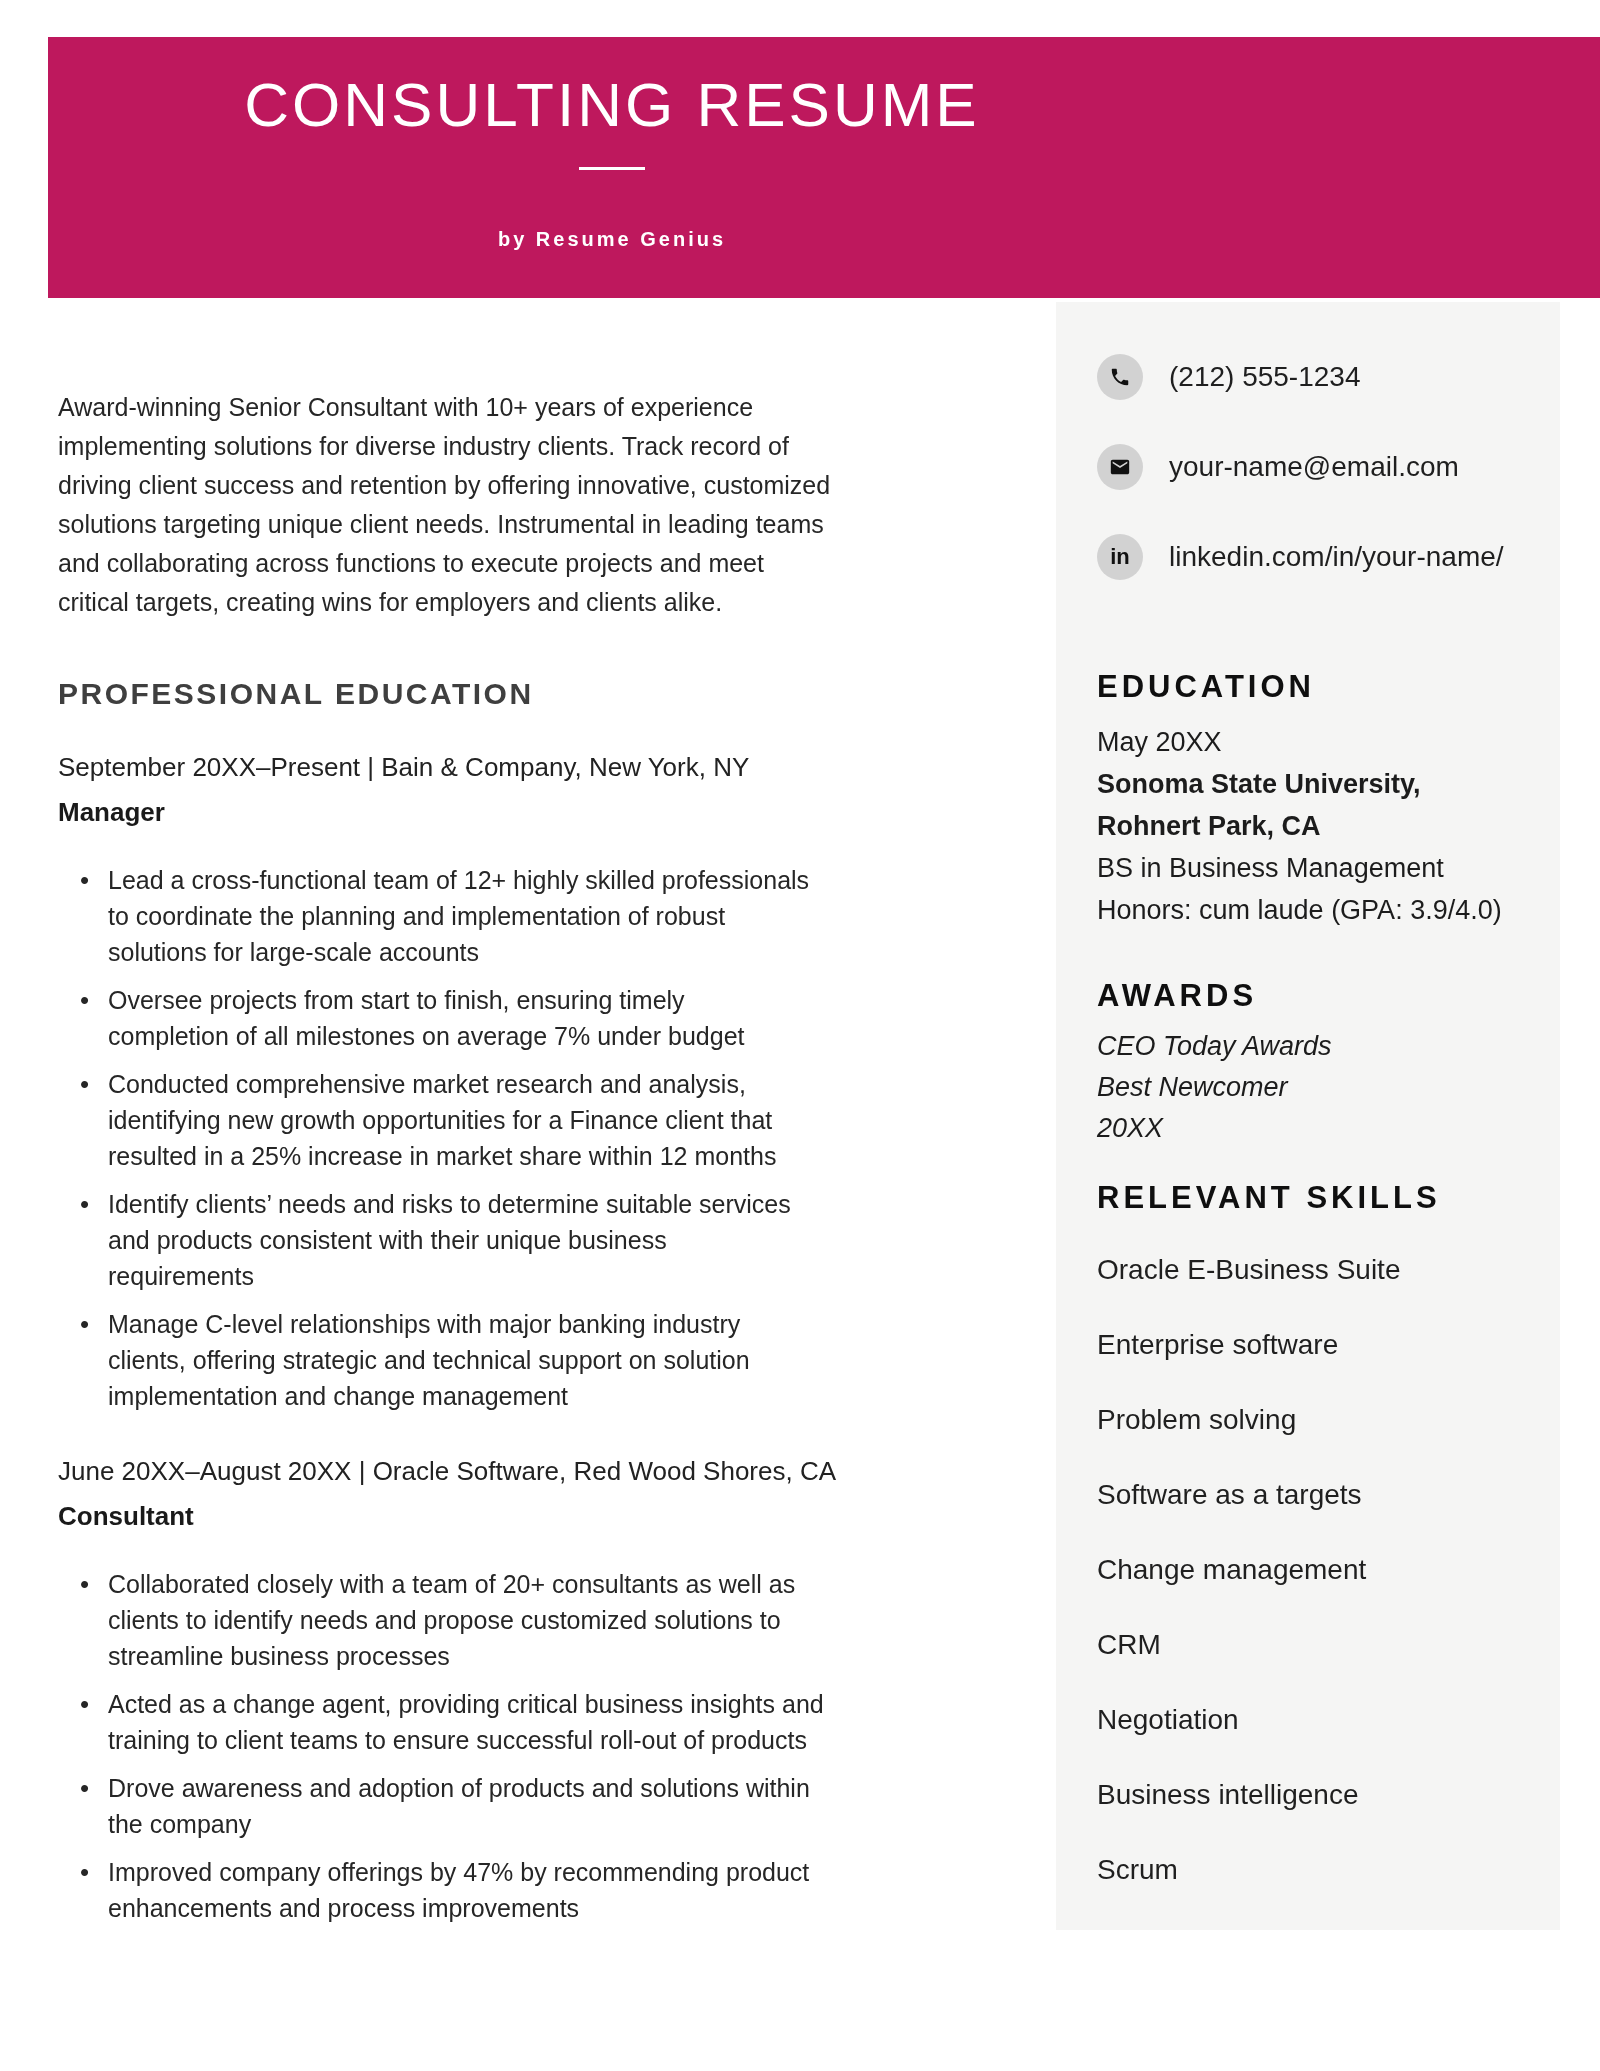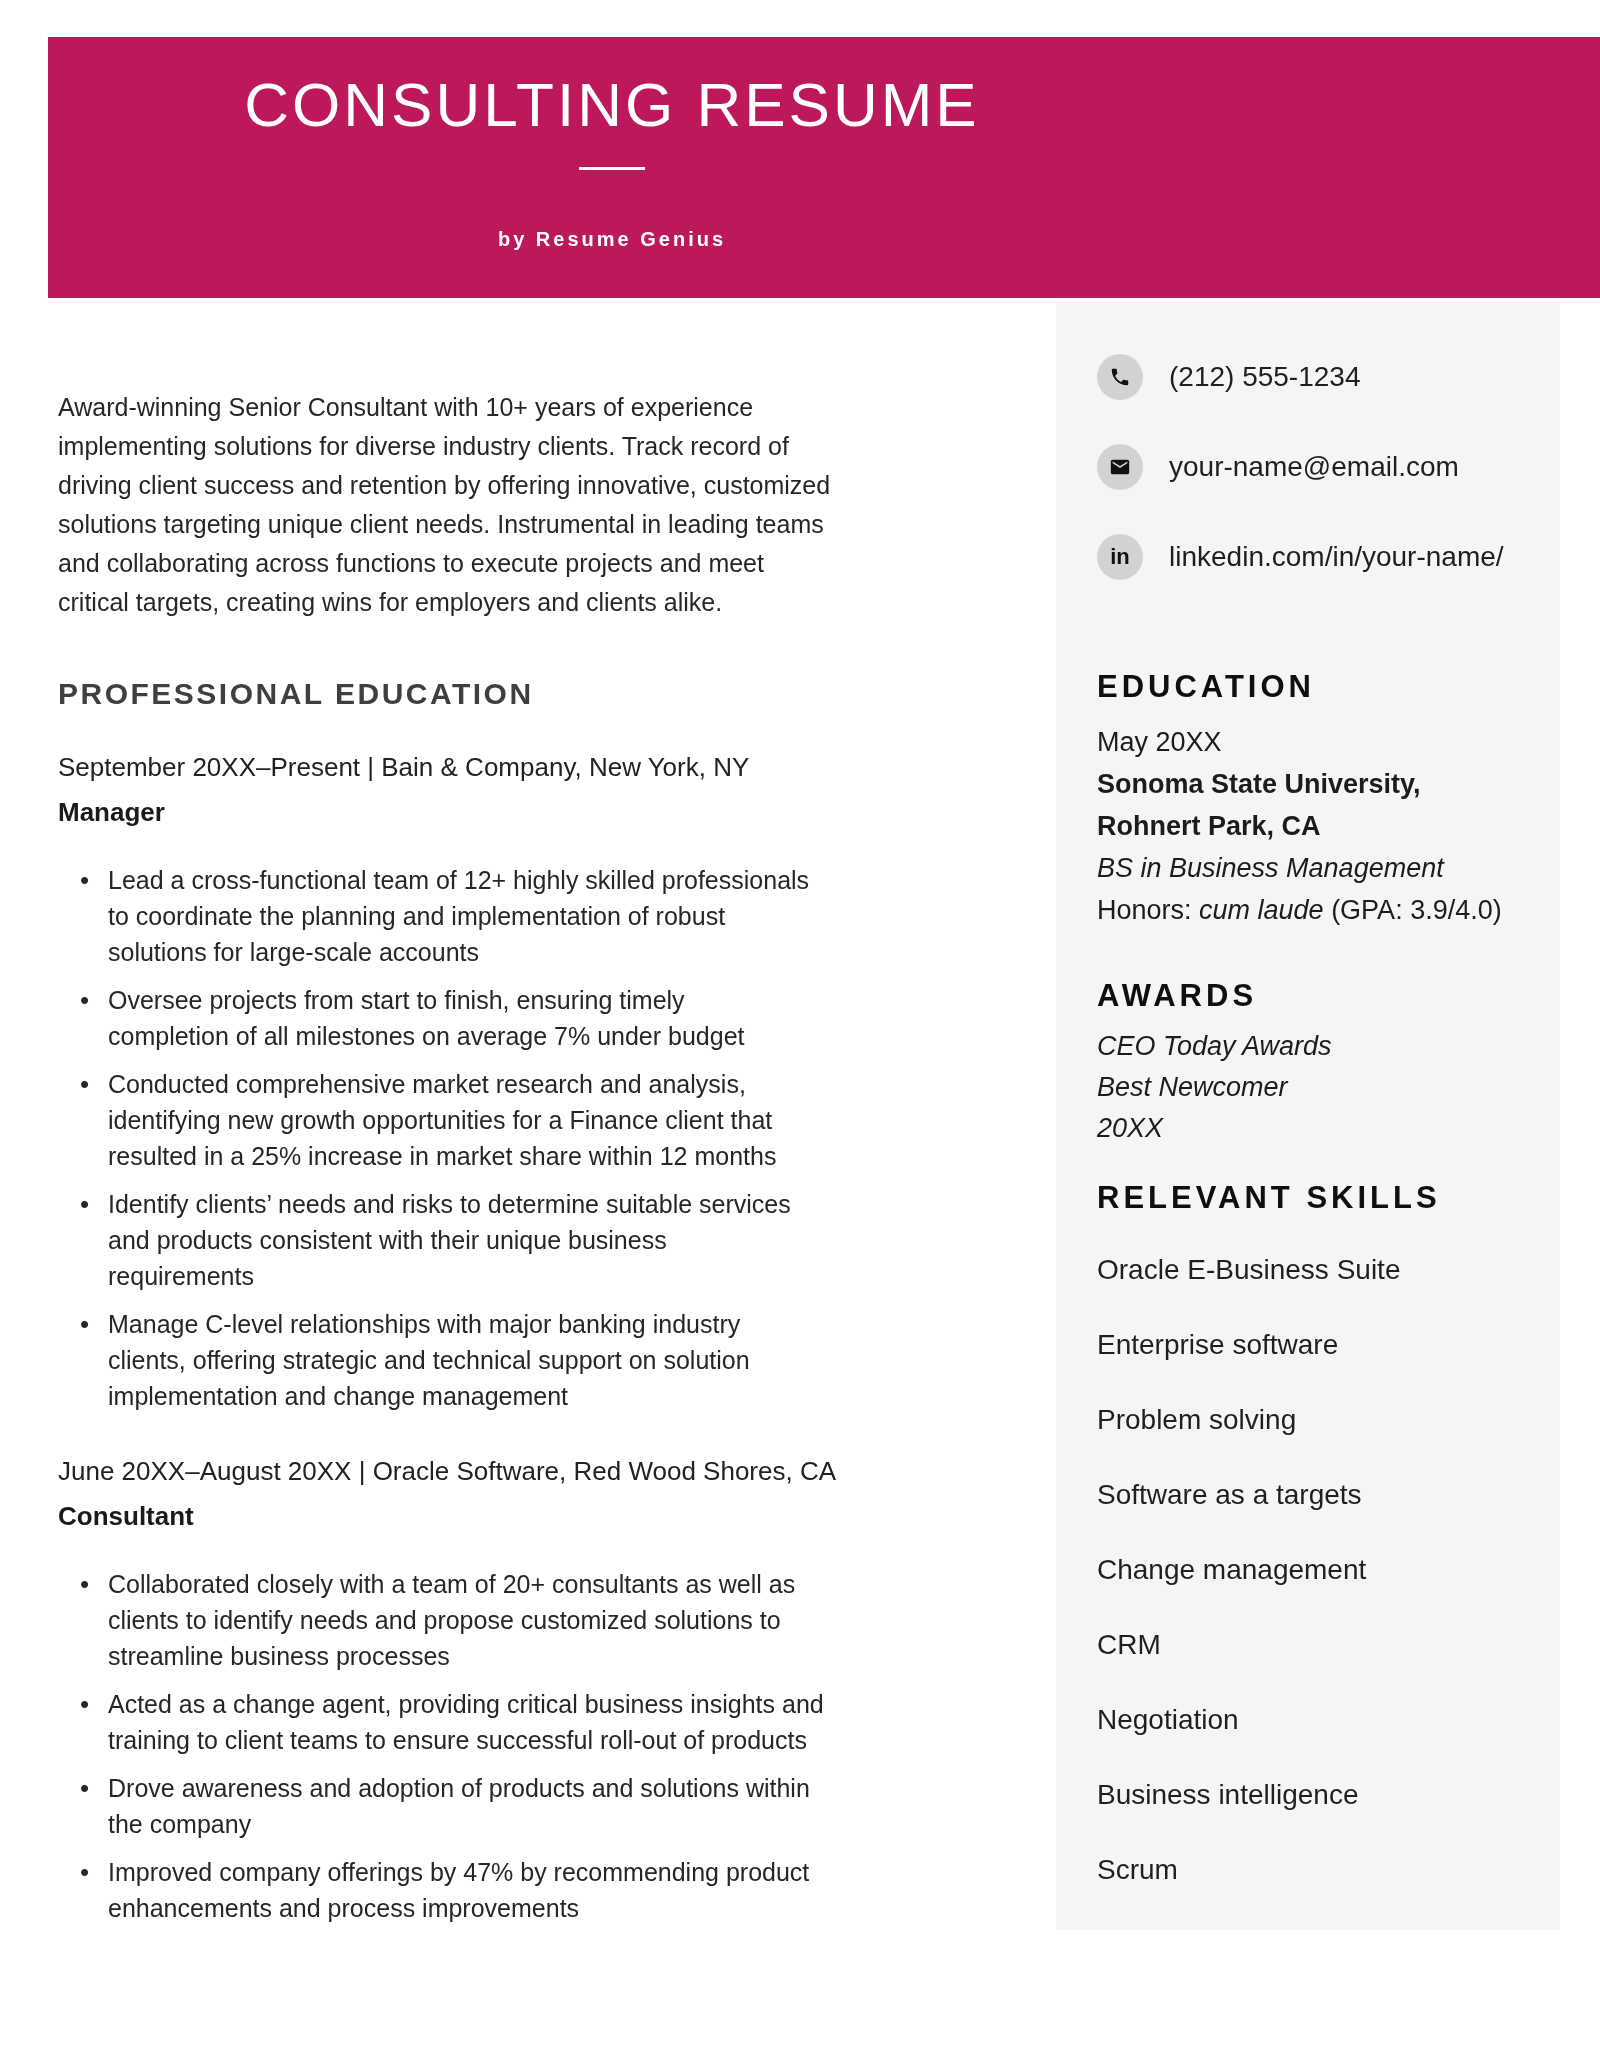--- a/index.html
+++ b/index.html
@@ -160,21 +160,21 @@
     color: #0f0f0f;
     line-height: 37px;
   }
   .edu-heading { margin-top: 88px; }
   .edu-block {
     margin-top: 16px;
     font-size: 27px;
     line-height: 42px;
   }
   .edu-bold { font-weight: 700; }
-  .italic { font-style: italic; }
+  .italic { }
   .awards-heading { margin-top: 46px; }
   .awards-block {
     margin-top: 12px;
     font-size: 27px;
     line-height: 41px;
     font-style: italic;
   }
   .skills-heading { margin-top: 30px; }
   .skills-list {
     list-style: none;

